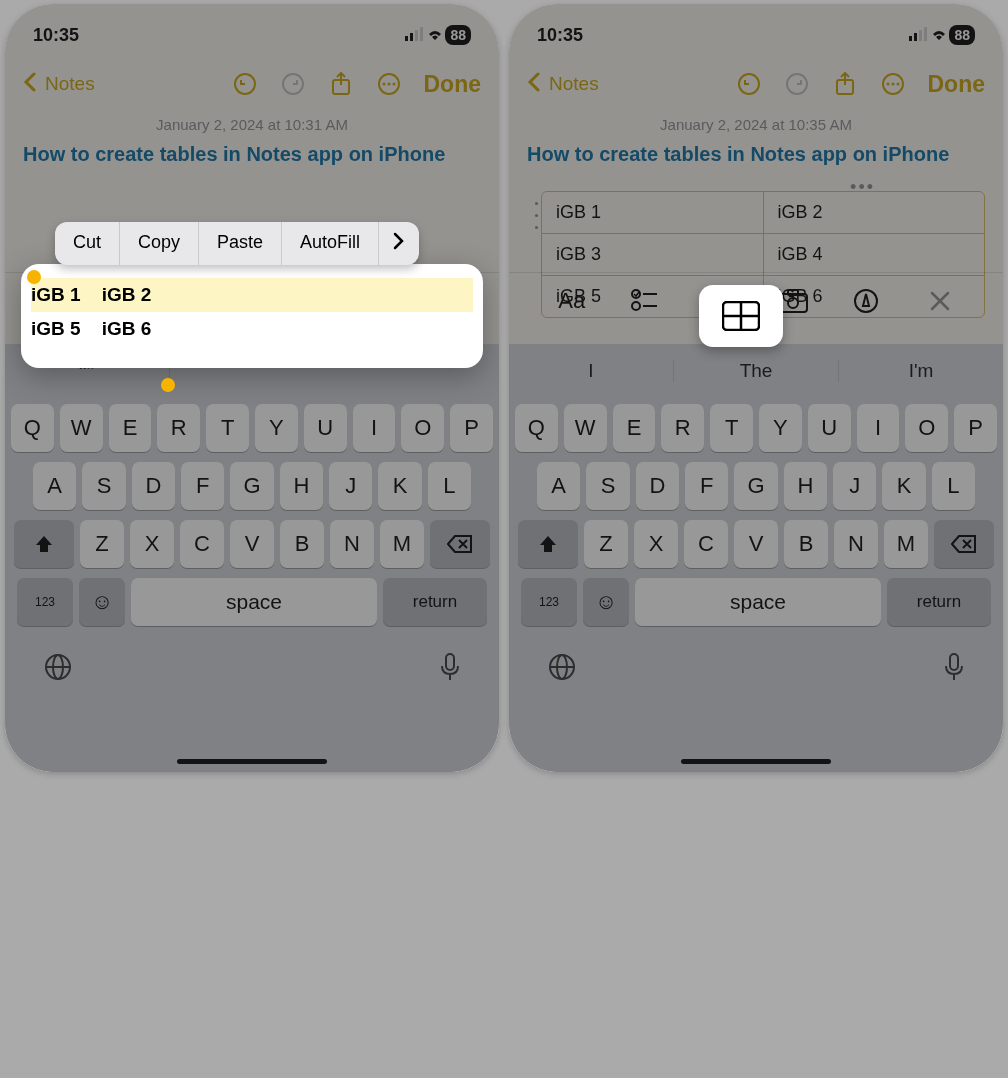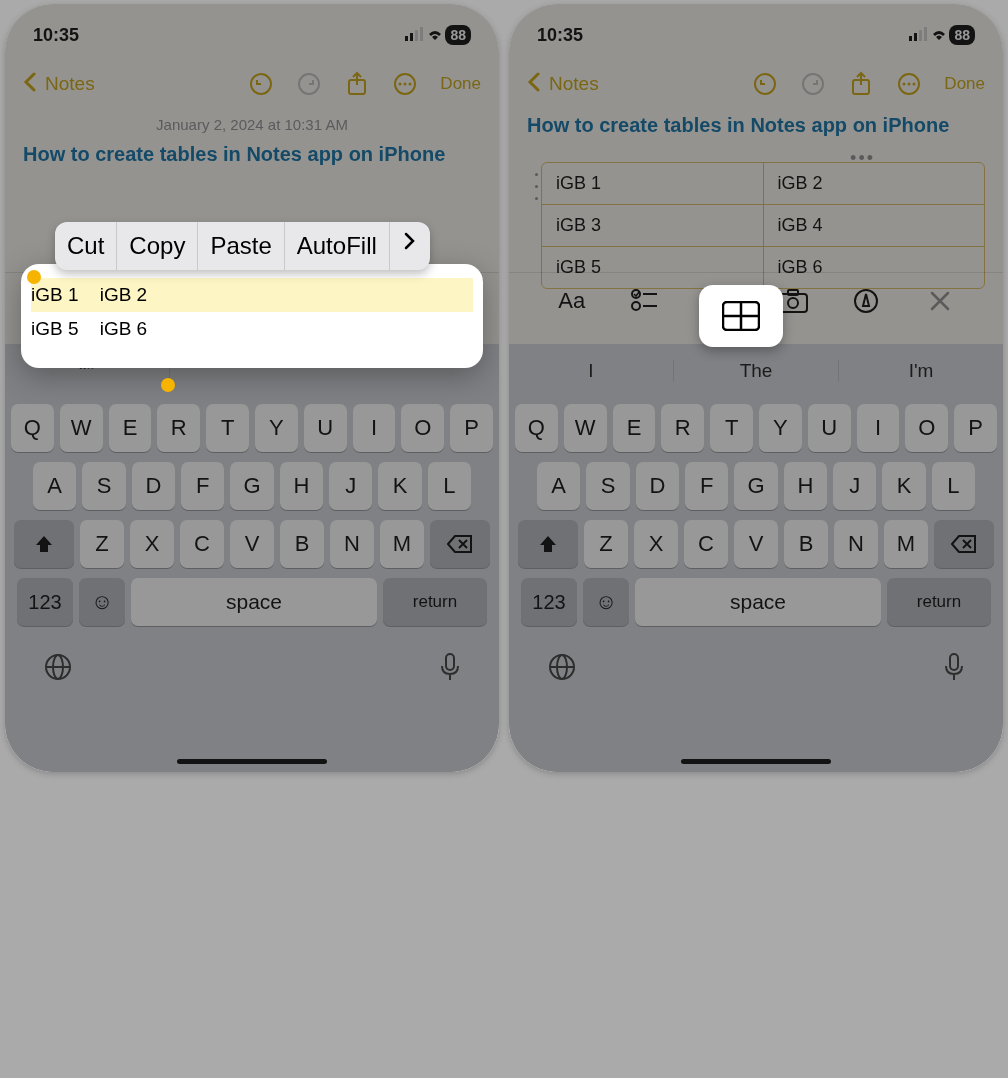--- a/index.html
+++ b/index.html
@@ -51,49 +51,49 @@
   .nav-bar {
     display: flex;
     align-items: center;
     justify-content: space-between;
     padding: 10px 18px;
     height: 56px;
   }
   .nav-left { display: flex; align-items: center; gap: 8px; color: #c6a000; font-size: 19px; }
   .nav-right { display: flex; align-items: center; gap: 22px; }
   .nav-icon { width: 26px; height: 26px; display: flex; align-items: center; justify-content: center; }
-  .done-btn { color: #c6a000; font-weight: 400; font-size: 17px; }
+  .done-btn { color: #c6a000; font-weight: 700; font-size: 23px; }
   .content { padding: 0 18px; }
   .date-line { text-align: center; color: #8a8a8e; font-size: 15px; margin: 4px 0 8px; }
   .note-title { font-size: 20px; font-weight: 700; line-height: 1.3; color: #0369a1; }
   .text-body { margin-top: 10px; font-size: 19px; }
   .text-highlight { background: #fdf6c4; }
-  .text-row { line-height: 1.8; }
+  .text-row { line-height: 1.8; font-weight: bold; }
   .sel-handle {
     position: absolute;
     width: 14px; height: 14px;
     border-radius: 50%;
     background: #f6b400;
   }
 
   
   .context-menu {
     position: absolute;
     left: 50px;
     top: 218px;
     display: flex;
     background: #e8e8ea;
     border-radius: 12px;
     overflow: hidden;
     z-index: 80;
     box-shadow: 0 4px 10px rgba(0,0,0,0.25);
   }
   .cm-item {
-    padding: 10px 12px;
-    font-size: 24px;
+    padding: 10px 18px;
+    font-size: 18px;
     border-right: 1px solid #c9c9cc;
   }
   .cm-item:last-child { border-right: none; }
   .cm-arrow { padding: 10px 14px; font-size: 18px; }
 
   
   .highlight-panel {
     position: absolute;
     left: 16px; right: 16px;
     top: 260px;
@@ -200,21 +200,21 @@
   .key.meta {
     background: #b0b4bc;
   }
   .key.wide { max-width: 60px; }
   .kb-bottom {
     display: flex;
     gap: 6px;
     padding: 0 6px;
   }
   .kb-bottom .key { max-width: none; }
-  .kb-bottom .k123 { flex: 0 0 56px; background:#b0b4bc; font-size:20px;}
+  .kb-bottom .k123 { flex: 0 0 56px; background:#b0b4bc; font-size:12px;}
   .kb-bottom .kemoji { flex: 0 0 46px; background:#b0b4bc; font-size:22px;}
   .kb-bottom .kspace { flex: 1; font-size:21px;}
   .kb-bottom .kreturn { flex: 0 0 104px; background:#b0b4bc; font-size:17px;}
   .kb-footer { display:flex; justify-content:space-between; padding: 20px 38px 0; }
   .home-indicator {
     position: absolute;
     bottom: 8px;
     left: 50%;
     transform: translateX(-50%);
     width: 150px;
@@ -477,20 +477,21 @@
             <circle cx="7" cy="12" r="1.5" fill="#c6a000"></circle>
             <circle cx="12" cy="12" r="1.5" fill="#c6a000"></circle>
             <circle cx="17" cy="12" r="1.5" fill="#c6a000"></circle>
           </svg>
         </span>
       <span class="done-btn">Done</span>
     </div>
   </div>
 
   <div class="content" style="position:relative;">
+    <div class="date-line">January 2, 2024 at 10:35 AM</div>
     <div class="note-title">How to create tables in Notes app on iPhone</div>
 
     <div style="position:relative; margin-top:24px;">
       <div class="table-handle-top">•••</div>
       <div class="table-handle-left" style="top:6px;">
           <span></span>
           <span></span>
           <span></span>
         </div>
       <div class="notes-table" style="margin-left:14px; width:calc(100% - 14px);">

